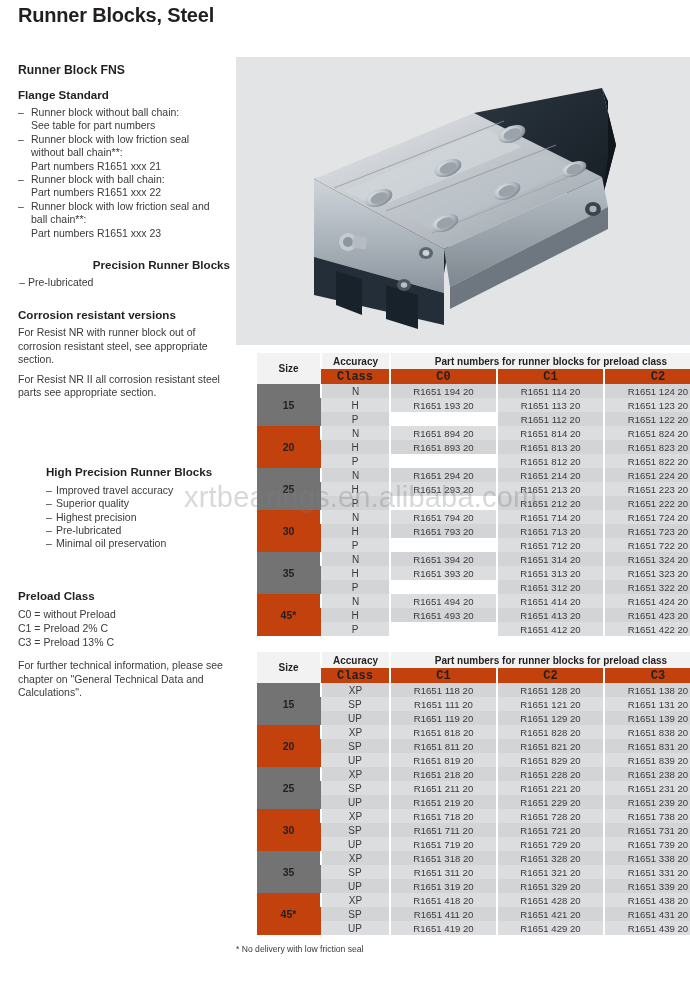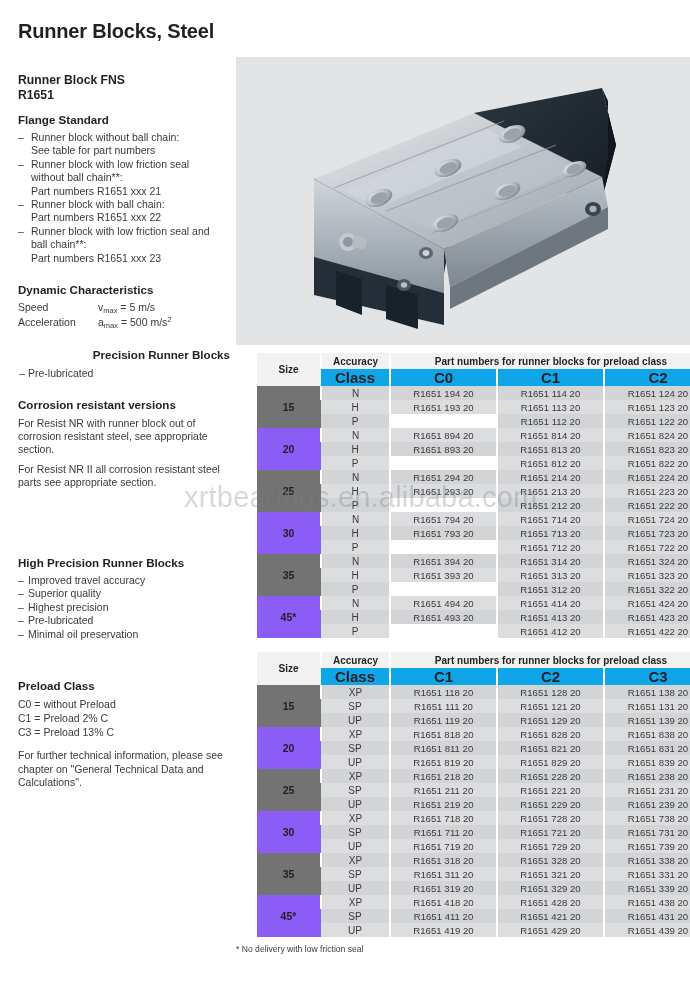--- a/index.html
+++ b/index.html
@@ -7,28 +7,28 @@
     width: 690px; height: 983px;
     background: #ffffff;
     font-family: "Liberation Sans", sans-serif;
     color: #231f20;
     overflow: hidden;
   }
   #page { position: relative; width: 690px; height: 983px; }
 
   
   .page-title {
-    position: absolute; left: 18px; top: 20px;
+    position: absolute; left: 18px; top: 4px;
     font-size: 20px; font-weight: bold; letter-spacing: -0.2px;
     color: #231f20;
   }
 
   
   .left-col {
-    position: absolute; left: 18px; top: 73px; width: 212px;
+    position: absolute; left: 18px; top: 63px; width: 212px;
     font-size: 10.5px; line-height: 13.4px; color: #3a3a3c;
   }
   .h-sub { font-size: 12.2px; font-weight: bold; color: #231f20; line-height: 15px; }
   .h-sub2 { font-size: 11.6px; font-weight: bold; color: #231f20; line-height: 15px; }
   .h-sec { font-size: 11.6px; font-weight: bold; color: #231f20; margin-bottom: 5px; }
   .blk { margin-top: 14px; }
   .blk.tight { margin-top: 9px; }
   .bullets { margin-top: 4px; }
   .bl { display: flex; gap: 5px; margin-bottom: 0px; }
   .bl .dash { width: 8px; flex: 0 0 8px; }
@@ -67,36 +67,36 @@
     height: 14px; text-align: center; vertical-align: middle;
     border-left: 2px solid #ffffff;
   }
   .tbl th:first-child, .tbl td:first-child { border-left: 0; }
 
   .hdr-top td, .hdr-top th {
     background: #f2f2f3; height: 16px;
     font-weight: bold; color: #231f20; font-size: 10px;
   }
   .hdr-bot td, .hdr-bot th {
-    background: #0ea5e9; height: 15px;
-    font-weight: bold; color: #231f20; font-size: 15px;
+    background: #c2410c; height: 15px;
+    font-weight: bold; color: #231f20; font-size: 12px; font-family: Liberation Mono, monospace;
   }
   .hdr-span { text-align: center; }
 
   td.size-cell {
     font-weight: bold; color: #231f20; font-size: 10.5px;
     vertical-align: middle;
   }
   td.acc-cell { font-size: 10px; }
 
   
   .tone-a { background: #737373; }  
   .tone-b { background: #dcdddf; }  
   .tone-c { background: #d2d4d6; }  
-  .tone-d { background: #8b5cf6; }  
+  .tone-d { background: #c2410c; }  
   .blank { background: transparent !important; }
 
   
   .footnotes {
     position: absolute; left: 236px; top: 944px; width: 454px;
     font-size: 8.6px; color: #3a3a3c; line-height: 11px;
     display: flex;
     flex-direction: column;
   }
   .fn-left { width: 180px; flex: 0 0 180px; }
@@ -115,21 +115,20 @@
 </head>
 <body>
 
 <div id="page">
 
   <div class="page-title">Runner Blocks, Steel</div>
 
   <div class="left-col">
 
     <div class="h-sub">Runner Block FNS</div>
-    <div class="h-sub">R1651</div>
 
     <div class="blk tight">
       <div class="h-sub2">Flange Standard</div>
       <div class="bullets">
 
         <div class="bl">
           <span class="dash">–</span>
           <span class="txt">
             <div>Runner block without ball chain:</div>
             <div>See table for part numbers</div>
@@ -158,47 +157,36 @@
           <span class="txt">
             <div>Runner block with low friction seal and</div>
             <div>ball chain**:</div>
             <div>Part numbers R1651 xxx 23</div>
           </span>
         </div>
 
       </div>
     </div>
 
-    <div class="blk" style="margin-top:18px;">
-      <div class="h-sec">Dynamic Characteristics</div>
-      <div class="dyn-row">
-        <span class="dyn-label">Speed</span>
-        <span class="dyn-val"><span>v</span><sub>max</sub> <span>= 5 m/s</span></span>
-      </div>
-      <div class="dyn-row">
-        <span class="dyn-label">Acceleration</span>
-        <span class="dyn-val"><span>a</span><sub>max</sub> <span>= 500 m/s</span><sup>2</sup></span>
-      </div>
-    </div>
 
     <div class="blk" style="margin-top:18px;text-align:right;">
       <div class="h-sec">Precision Runner Blocks</div>
       <div class="bl-tight">
         <span class="dash">–</span>
         <span>Pre-lubricated</span>
       </div>
     </div>
 
     <div class="blk" style="margin-top:18px;">
       <div class="h-sec">Corrosion resistant versions</div>
       <div>For Resist NR with runner block out of corrosion resistant steel, see appropriate section.</div>
       <div class="para">For Resist NR II all corrosion resistant  steel parts see appropriate section.</div>
     </div>
 
-    <div class="blk" style="margin-top:66px;">
+    <div class="blk" style="margin-top:66px;margin-left:28px;">
       <div class="h-sec">High Precision Runner Blocks</div>
       <div>
         <div class="bl-tight">
             <span class="dash">–</span>
             <span>Improved travel accuracy</span>
           </div>
         <div class="bl-tight">
             <span class="dash">–</span>
             <span>Superior quality</span>
           </div>

